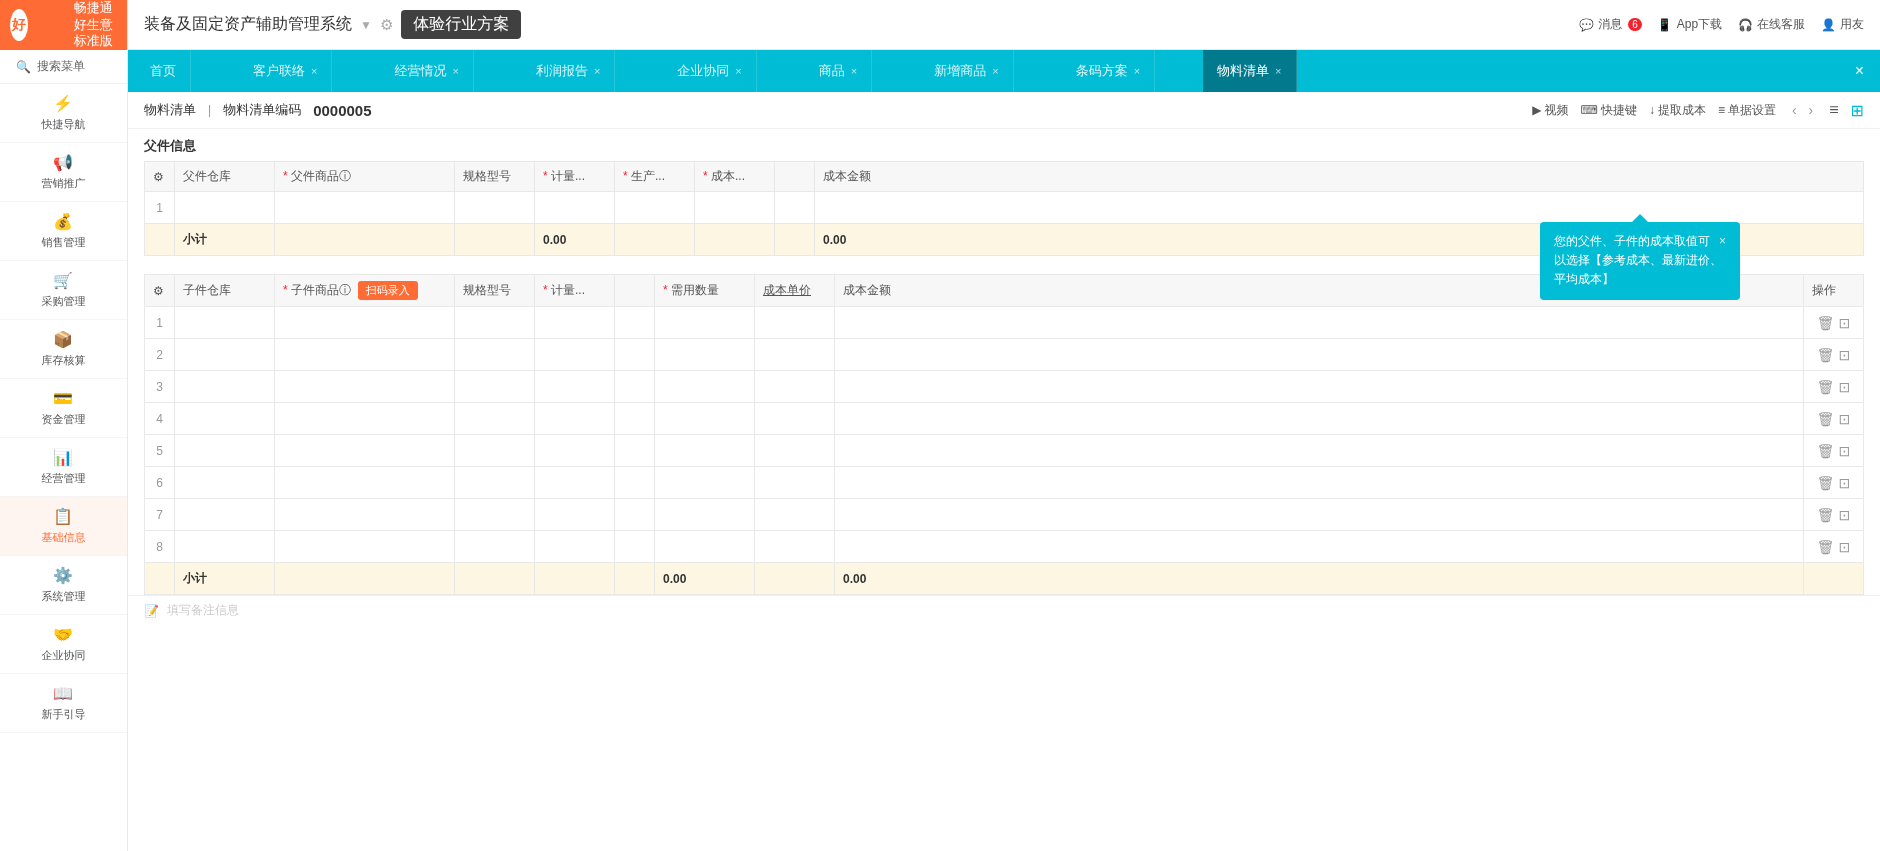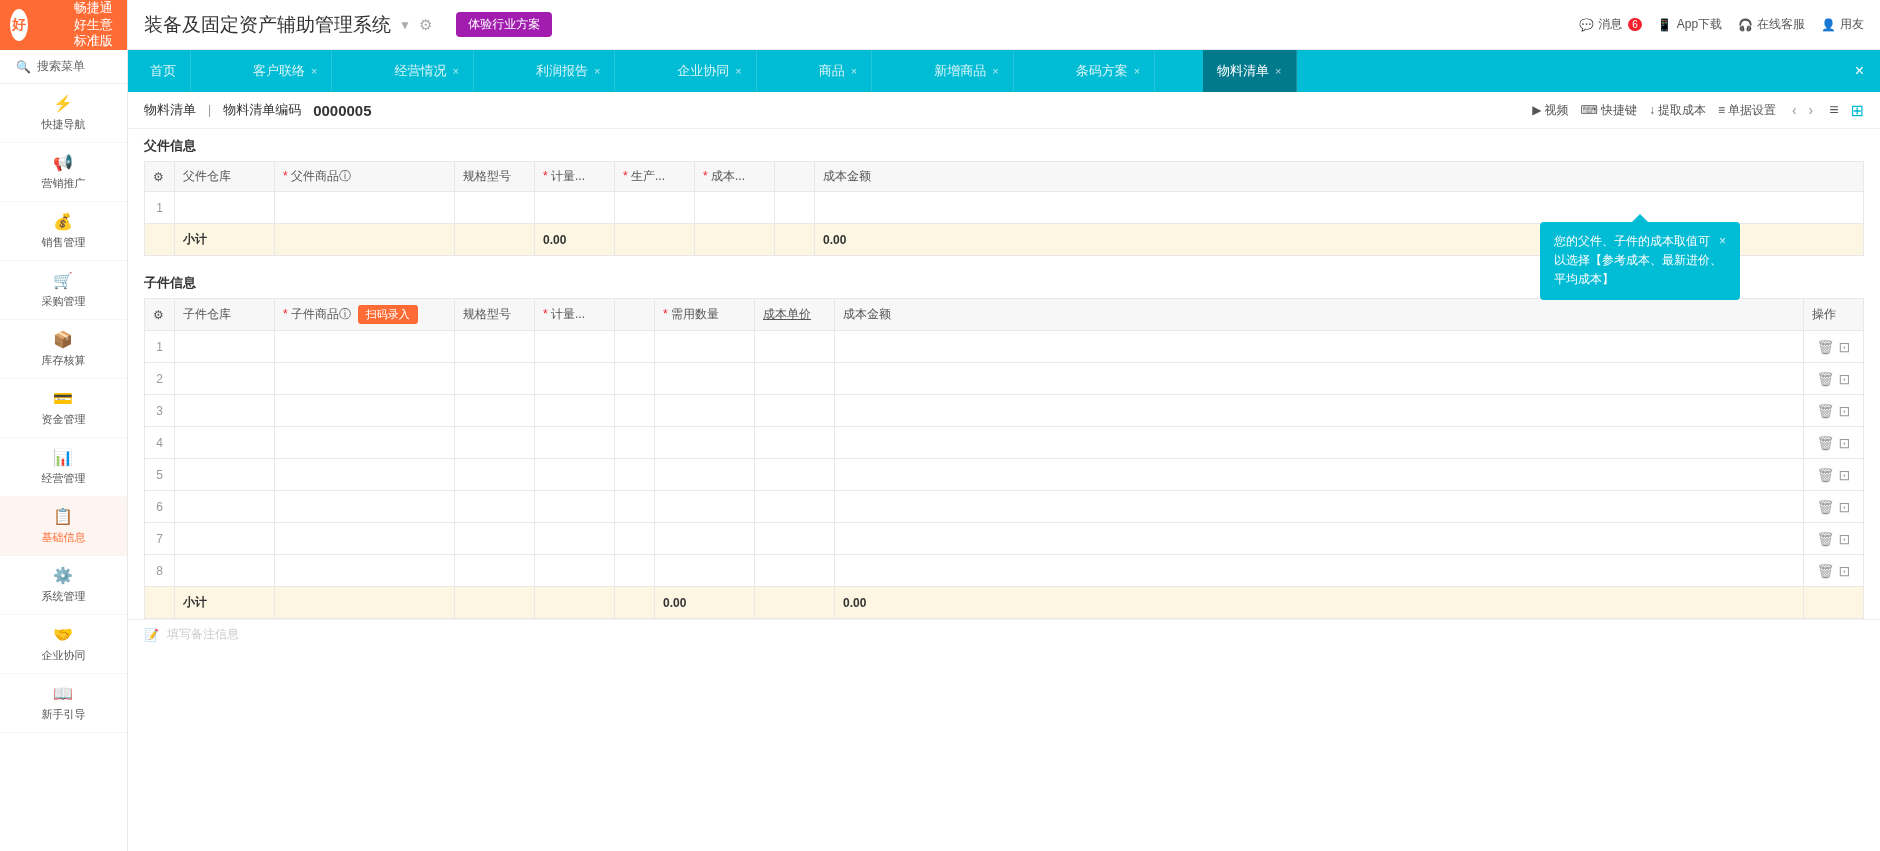--- a/index.html
+++ b/index.html
@@ -61,30 +61,29 @@
 
     
     .topbar {
       background: #fff;
       height: 50px;
       display: flex; align-items: center; justify-content: space-between;
       padding: 0 16px;
       border-bottom: 1px solid #e8e8e8;
     }
     .topbar-left { display: flex; align-items: center; gap: 8px; }
-    .system-name { font-size: 19px; color: #333; }
+    .system-name { font-size: 16px; color: #333; }
     .topbar-btn {
-      background: #a21caf;
+      background: #404040;
       color: #fff;
       border: none;
       border-radius: 4px;
       padding: 4px 12px;
-      font-size: 12px;
+      font-size: 16px;
       cursor: pointer;
-      margin-left: 16px;
     }
     .topbar-right { display: flex; align-items: center; gap: 16px; color: #555; font-size: 12px; }
     .topbar-right-item { display: flex; align-items: center; gap: 4px; cursor: pointer; }
     .badge {
       background: #f5222d;
       color: #fff;
       border-radius: 10px;
       font-size: 10px;
       padding: 1px 4px;
       margin-left: 2px;
@@ -450,21 +449,20 @@
             <td></td>
               <td></td>
               <td></td>
             <td class="col-amount">0.00</td>
           </tr>
         </tbody>
       </table>
     </div>
 
     <div class="section" style="margin-top:10px;">
-      <div class="section-title">子件信息</div>
       <table class="data-table">
         <thead>
           <tr>
             <th class="gear-cell">⚙</th>
             <th class="col-warehouse">子件仓库</th>
             <th class="col-product">
               <span class="required">*</span> 子件商品ⓘ
               &nbsp;<button class="scan-btn">扫码录入</button>
             </th>
             <th class="col-spec">规格型号</th>

